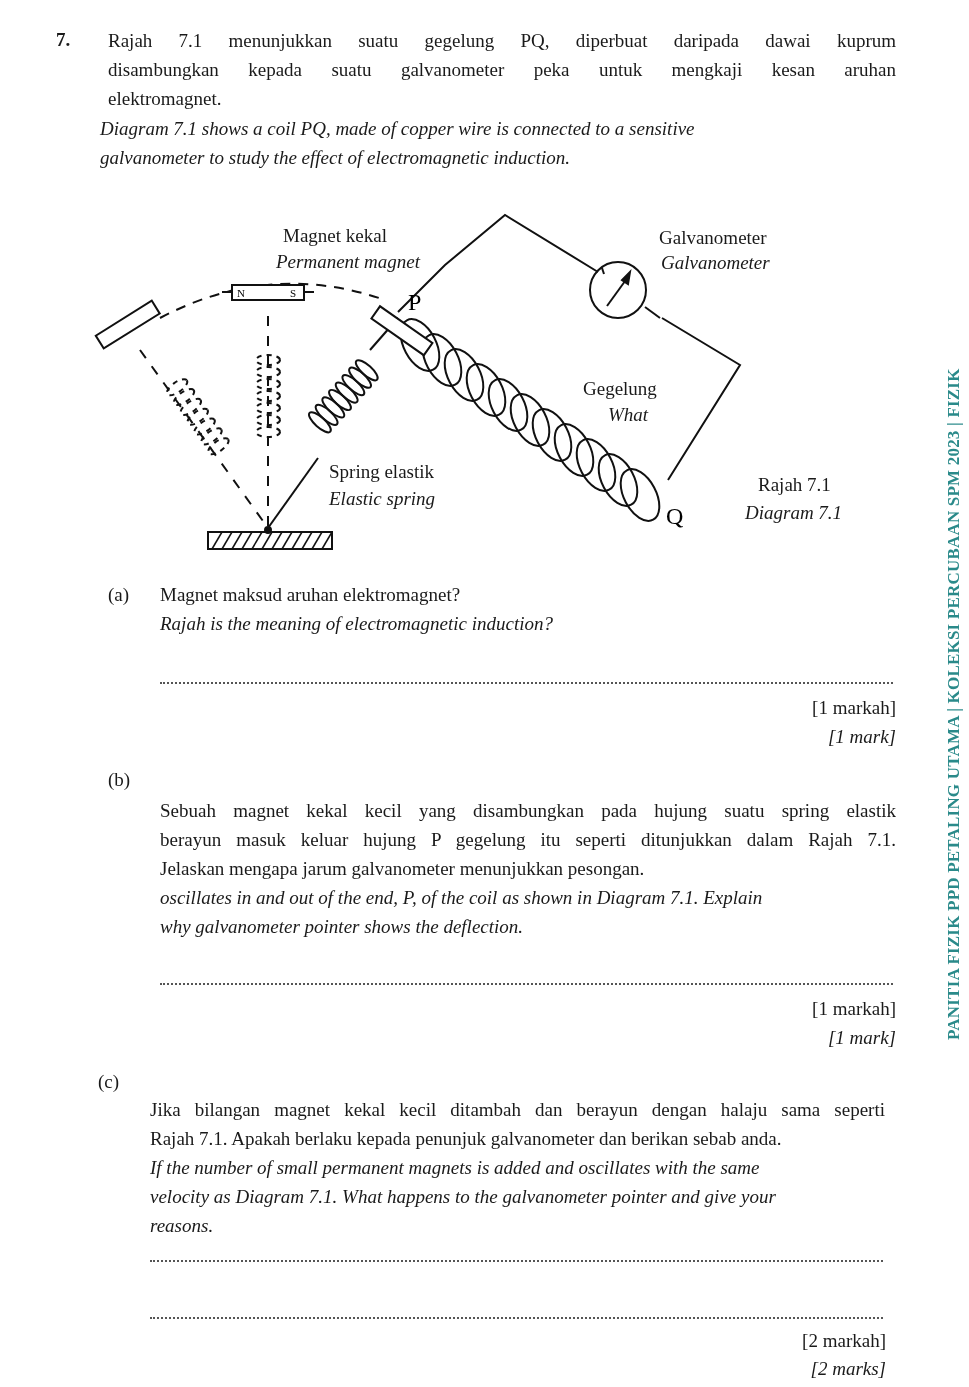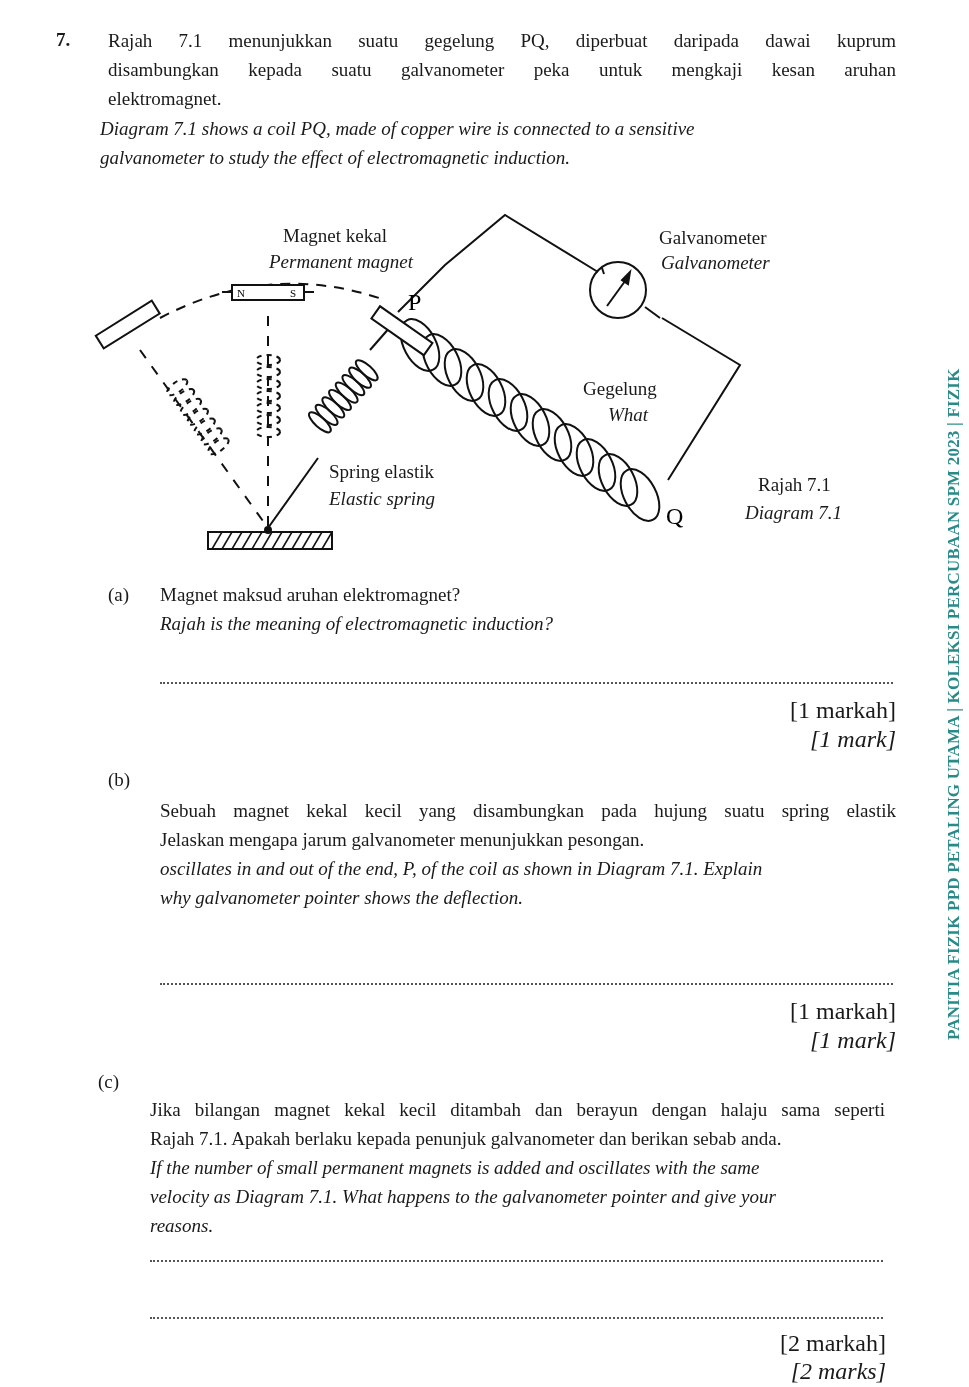--- a/index.html
+++ b/index.html
@@ -9,21 +9,21 @@
   }
   .abs { position: absolute; }
   .qnum { left: 56px; top: 29px; font-weight: bold; font-size: 19px; }
   .para { font-size: 19px; line-height: 29px; }
   .justify { text-align: justify; text-align-last: justify; }
   .it { font-style: italic; }
   .line { display: block; white-space: nowrap; }
   .dots {
     position: absolute; height: 0; border-bottom: 2px dotted #555;
   }
-  .marks { font-size: 24px; text-align: right; white-space: nowrap; }
+  .marks { font-size: 19px; text-align: right; white-space: nowrap; }
   .side {
     position: absolute; left: 944px; top: 1040px;
     transform-origin: 0 0; transform: rotate(-90deg);
     font-family: "Liberation Serif", serif; font-weight: bold;
     font-size: 17px; color: #2a8a8a; white-space: nowrap; letter-spacing: 0.2px;
   }
   .dlabel { font-size: 19px; white-space: nowrap; }
   svg text { font-family: "Liberation Serif", serif; }
 </style>
 </head>
@@ -137,21 +137,21 @@
   </g>
 
   <text x="237" y="297" font-size="11">N</text>
   <text x="290" y="297" font-size="11">S</text>
 
   <text x="408" y="310" font-size="24" font-family="Liberation Sans, sans-serif">P</text>
   <text x="666" y="524" font-size="24" font-family="Liberation Sans, sans-serif">Q</text>
 </svg>
 
 <div class="abs dlabel" style="left:283px; top:225px;">Magnet kekal</div>
-<div class="abs dlabel it" style="left:269px; top:251px;font-family:Liberation Serif, serif;">Permanent magnet</div>
+<div class="abs dlabel it" style="left:276px; top:251px;font-family:Liberation Serif, serif;">Permanent magnet</div>
 <div class="abs dlabel" style="left:659px; top:227px;">Galvanometer</div>
 <div class="abs dlabel it" style="left:661px; top:252px;">Galvanometer</div>
 <div class="abs dlabel" style="left:583px; top:378px;">Gegelung</div>
 <div class="abs dlabel it" style="left:608px; top:404px;">What</div>
 <div class="abs dlabel" style="left:329px; top:461px;">Spring elastik</div>
 <div class="abs dlabel it" style="left:329px; top:488px;">Elastic spring</div>
 <div class="abs dlabel" style="left:758px; top:474px;">Rajah 7.1</div>
 <div class="abs dlabel it" style="left:745px; top:502px;">Diagram 7.1</div>
 
 <div class="abs para" style="left:108px; top:580px;">(a)</div>
@@ -159,20 +159,21 @@
   <span class="line">Magnet maksud aruhan elektromagnet?</span>
   <span class="line it">Rajah is the meaning of electromagnetic induction?</span>
 </div>
 <div class="dots" style="left:160px; top:682px; width:733px;"></div>
 <div class="abs marks" style="right:73px; top:697px;"><span>[1 markah]</span></div>
 <div class="abs marks it" style="right:73px; top:726px;"><span>[1 mark]</span></div>
 
 <div class="abs para" style="left:108px; top:765px;">(b)</div>
 <div class="abs para" style="left:160px; top:796px; width:736px;">
   <span class="line justify">Sebuah magnet kekal kecil yang disambungkan pada hujung suatu spring elastik</span>
+  <span class="line justify">berayun masuk keluar hujung P gegelung itu seperti ditunjukkan dalam Rajah 7.1.</span>
   <span class="line">Jelaskan mengapa jarum galvanometer menunjukkan pesongan.</span>
   <span class="line it">oscillates in and out of the end, P, of the coil as shown in Diagram 7.1. Explain</span>
   <span class="line it">why galvanometer pointer shows the deflection.</span>
 </div>
 <div class="dots" style="left:160px; top:983px; width:733px;"></div>
 <div class="abs marks" style="right:73px; top:998px;"><span>[1 markah]</span></div>
 <div class="abs marks it" style="right:73px; top:1027px;"><span>[1 mark]</span></div>
 
 <div class="abs para" style="left:98px; top:1067px;">(c)</div>
 <div class="abs para" style="left:150px; top:1067px; width:735px;margin-top:28px;">

